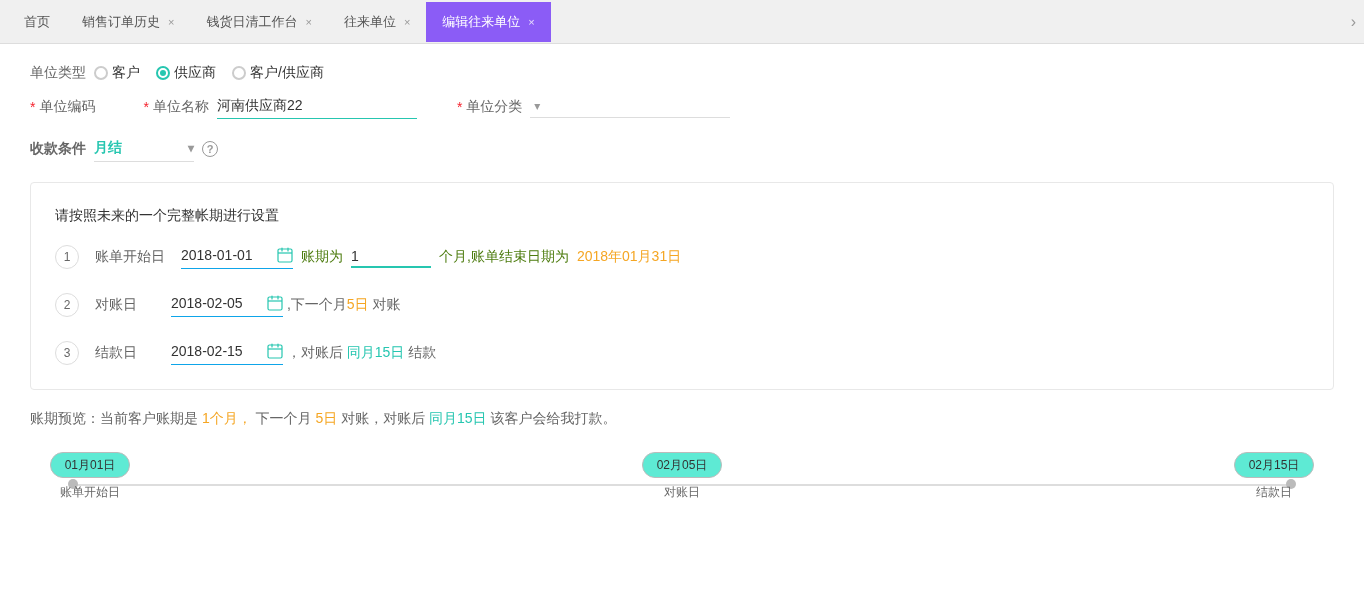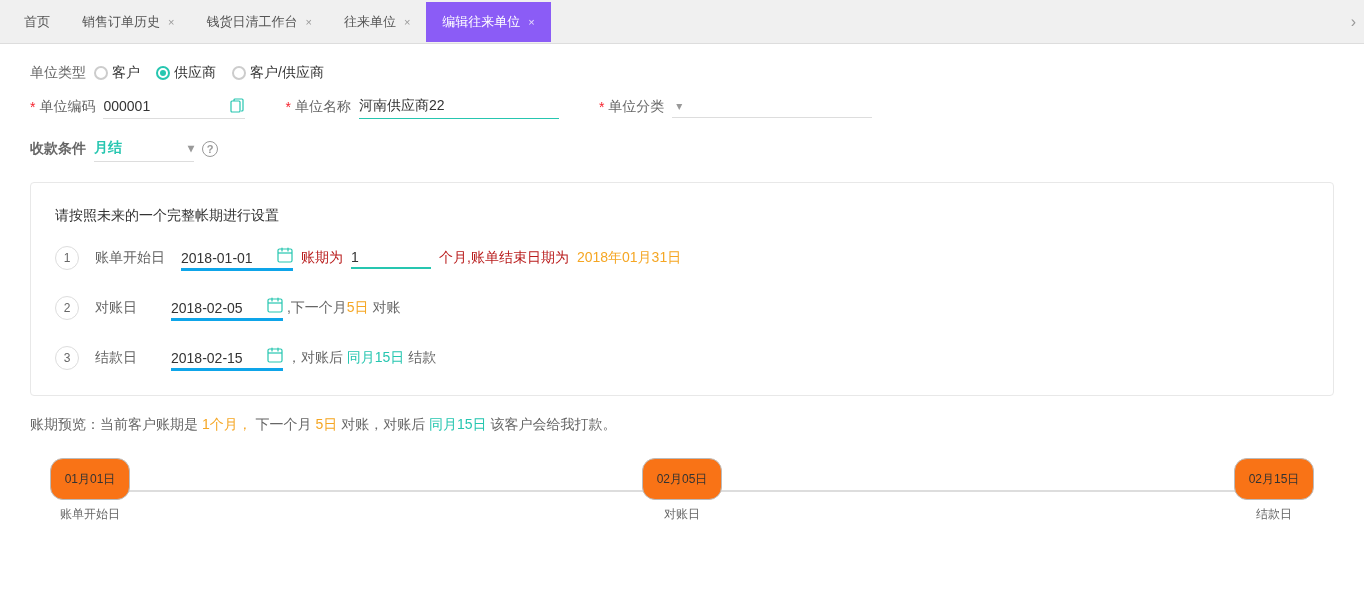--- a/index.html
+++ b/index.html
@@ -190,32 +190,32 @@
       flex-shrink: 0;
     }
     .row-label {
       color: #666;
       margin-right: 16px;
       white-space: nowrap;
       min-width: 60px;
     }
     .date-input-wrap {
       display: flex;
-      align-items: flex-end;
-      border-bottom: 3px solid #0ea5e9;
+      align-items: flex-start;
+      border-bottom: 1px solid #0ea5e9;
       padding: 2px 0;
     }
     .date-input-wrap input {
       border: none;
       outline: none;
       font-size: 14px;
       color: #333;
       width: 90px;
     }
-    .period-text { color: #b91c1c; margin: 0 8px; }
+    .period-text { color: #4d7c0f; margin: 0 8px; }
     .period-input {
       border: none;
       border-bottom: 2px solid #26c6b0;
       outline: none;
       font-size: 14px;
       color: #333;
       width: 80px;
       padding: 2px 0;
     }
     .highlight-date { color: #f5a623; }
@@ -231,24 +231,24 @@
     .preview-text .em-orange { color: #f5a623; font-weight: 500; }
     .preview-text .em-teal { color: #26c6b0; font-weight: 500; }
     .timeline-item {
       display: flex;
       flex-direction: column;
       align-items: center;
       position: relative;
     }
     .tl-node {
       width: 80px;
-      height: 42px;
+      height: 26px;
       border: 1px solid #bbb;
       border-radius: 13px;
-      background: #f97316;
+      background: #5eead4;
       display: flex;
       align-items: center;
       justify-content: center;
       font-size: 12px;
       color: #333;
     }
     .tl-label {
       margin-top: 6px;
       font-size: 12px;
       color: #666;
@@ -298,29 +298,20 @@
         <div class="radio-circle"></div>
         <span>客户/供应商</span>
       </div>
     </div>
   </div>
 
   <div class="form-row" style="gap:40px; margin-bottom:16px;">
     <div style="display:flex;align-items:center;">
       <span class="required-star">*</span>
       <span class="form-label">单位编码</span>
-      <div class="input-with-icon">
-        <input class="form-input" type="text" value="000001" style="width: 120px;">
-        <span class="cal-icon">
-          <svg width="16" height="16" viewBox="0 0 16 16" fill="none">
-            <rect x="2" y="4" width="9" height="11" rx="1" stroke="#26c6b0" stroke-width="1.2"></rect>
-            <path d="M5 4V3a1 1 0 0 1 1-1h7a1 1 0 0 1 1 1v10a1 1 0 0 1-1 1h-1" stroke="#26c6b0" stroke-width="1.2"></path>
-          </svg>
-        </span>
-      </div>
     </div>
     <div style="display:flex;align-items:center;">
       <span class="required-star">*</span>
       <span class="form-label">单位名称</span>
       <input class="form-input" type="text" value="河南供应商22" style="width: 200px; border-bottom-color: rgb(38, 198, 176);">
     </div>
     <div style="display:flex;align-items:center;">
       <span class="required-star">*</span>
       <span class="form-label">单位分类</span>
       <div class="classify-select" style="min-width:200px;">

